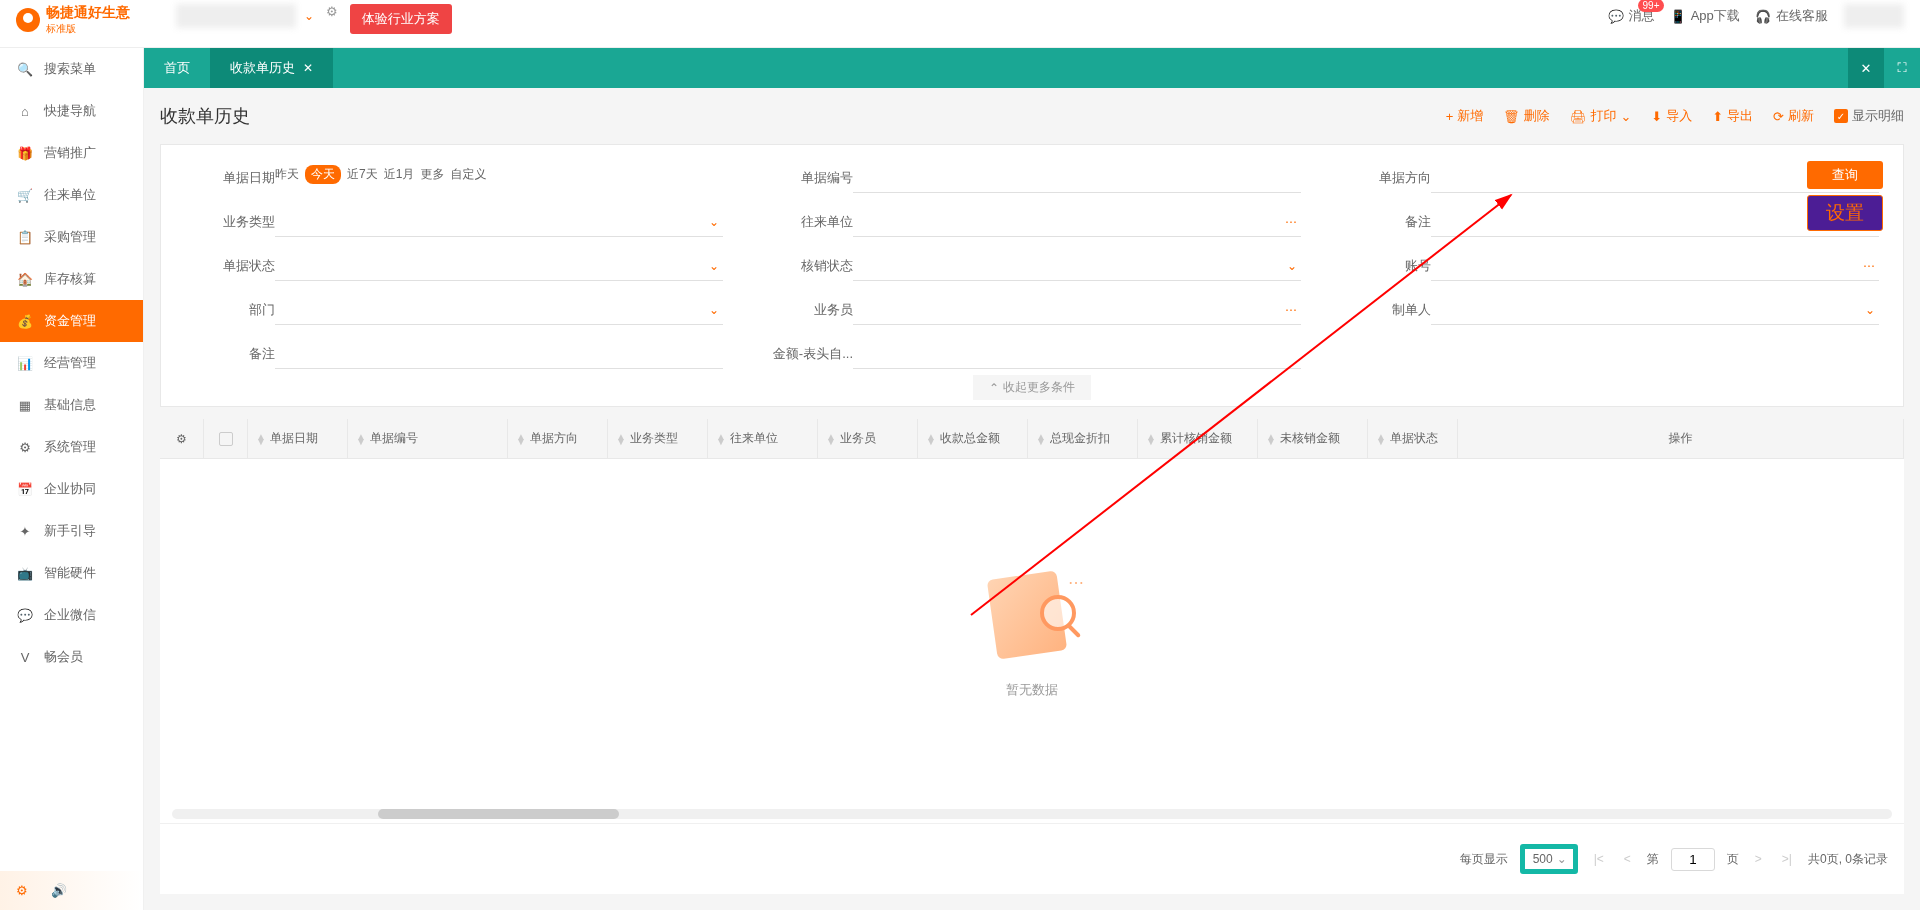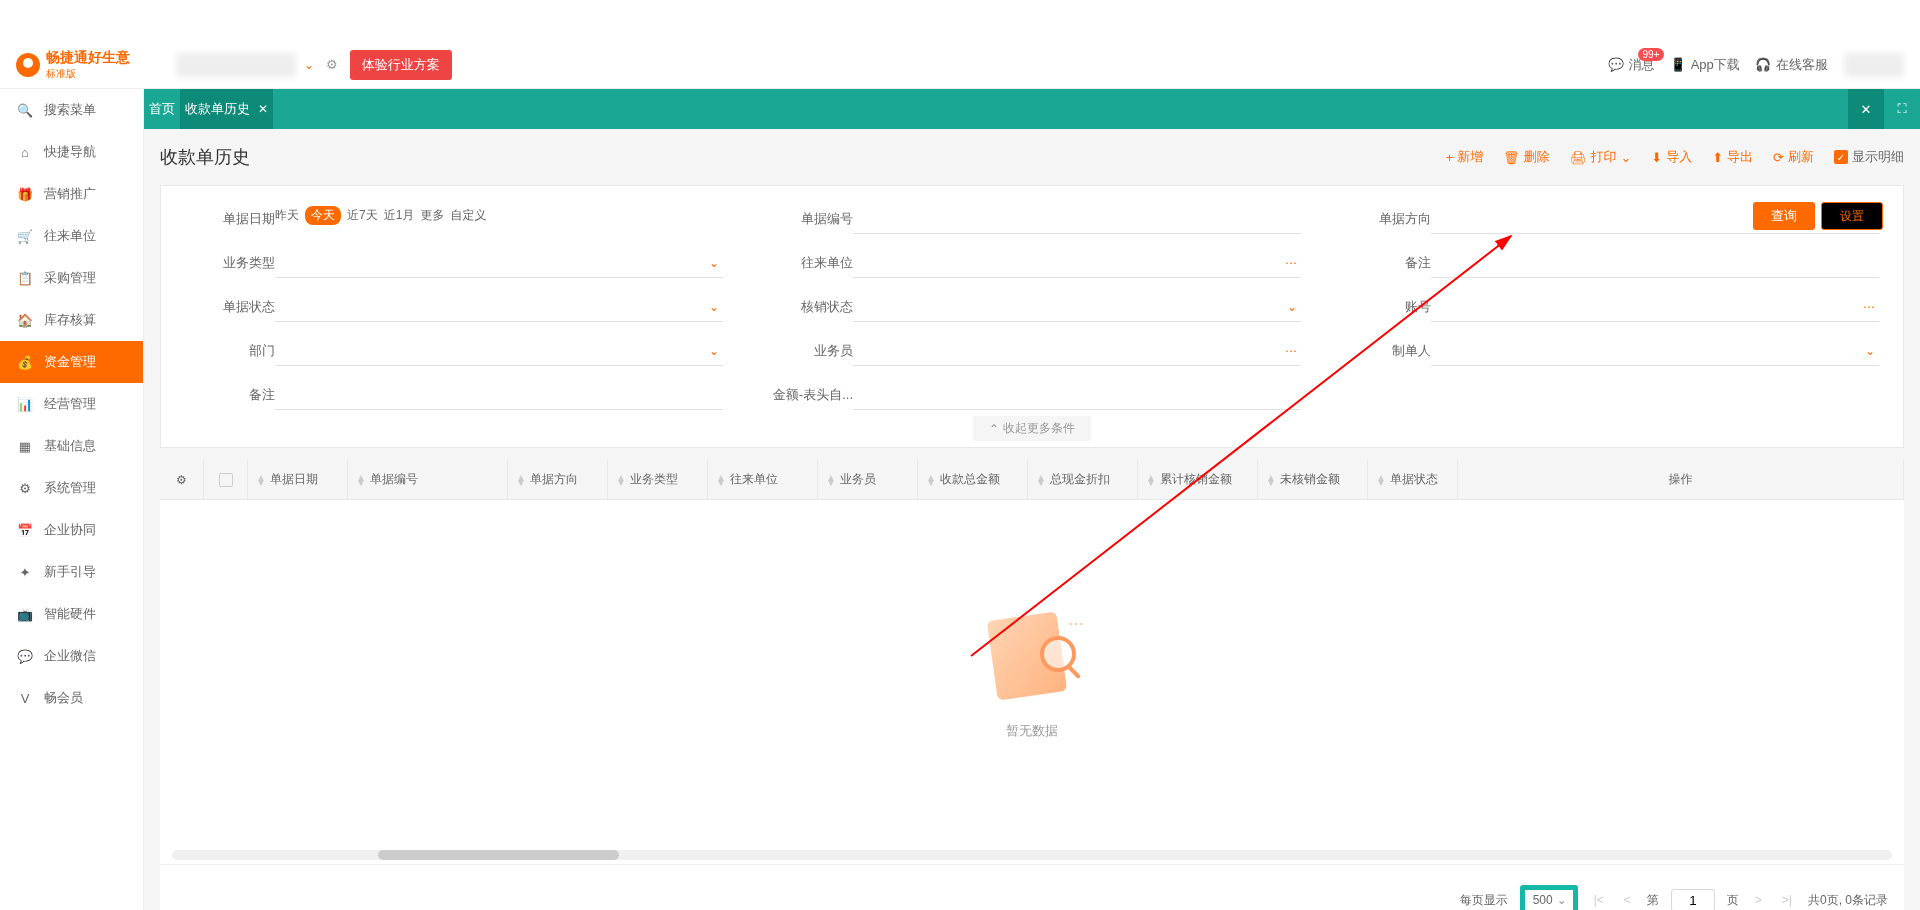--- a/index.html
+++ b/index.html
@@ -1,19 +1,19 @@
 <!DOCTYPE html>
 <html><head>
   <meta charset="utf-8">
   <style>
     * { margin: 0; padding: 0; box-sizing: border-box; }
     body { font-family: "Microsoft YaHei", Arial, sans-serif; font-size: 13px; color: #333; background: #fff; }
     
     
-    .top-header { height: 48px; display: flex; align-items: center; padding: 13px 16px; border-bottom: 1px solid #eee; margin-top: 41px; }
+    .top-header { height: 48px; display: flex; align-items: flex-start; padding: 4px 16px; border-bottom: 1px solid #eee; }
     .logo-section { display: flex; align-items: center; width: 144px; }
     .logo-icon { width: 24px; height: 24px; background: #ff6a00; border-radius: 50%; margin-right: 6px; position: relative; }
     .logo-icon::before { content: ""; position: absolute; width: 10px; height: 10px; background: #fff; border-radius: 50%; top: 5px; left: 7px; }
     .logo-text { color: #ff6a00; font-size: 14px; font-weight: bold; }
     .logo-sub { color: #ff6a00; font-size: 10px; }
     .company-area { display: flex; align-items: center; gap: 8px; margin-left: 16px; }
     .company-blur { width: 120px; height: 24px; background: #eee; filter: blur(3px); }
     .dropdown-caret { color: #ff6a00; font-size: 12px; cursor: pointer; }
     .gear-btn { color: #999; cursor: pointer; margin: 0 12px; }
     .trial-btn { background: #ef4444; color: #fff; padding: 6px 12px; border: none; border-radius: 3px; cursor: pointer; font-size: 13px; }
@@ -33,21 +33,21 @@
     .sidebar-item.active { background: #ff6a00; color: #fff; }
     .sidebar-icon { width: 18px; height: 18px; display: inline-flex; align-items: center; justify-content: center; }
     .sidebar-footer { padding: 12px 16px; display: flex; gap: 24px; background: linear-gradient(to right, #fff2e6, #fff); }
     .sidebar-footer-icon { color: #ff6a00; cursor: pointer; }
     
     
     .content { flex: 1; display: flex; flex-direction: column; background: #f5f5f5; overflow: hidden; }
     
     
     .tab-bar { background: #1aa794; display: flex; align-items: center; height: 40px; position: relative; }
-    .tab { padding: 0 5px; height: 40px; display: flex; align-items: center; color: #fff; cursor: pointer; gap: 8px; }
+    .tab { padding: 0 20px; height: 40px; display: flex; align-items: center; color: #fff; cursor: pointer; gap: 8px; }
     .tab.active { background: #0d8a78; }
     .tab-close { font-size: 12px; cursor: pointer; }
     .tab-bar-right { position: absolute; right: 0; display: flex; }
     .tab-ctrl { width: 36px; height: 40px; display: flex; align-items: center; justify-content: center; color: #fff; cursor: pointer; }
     .tab-ctrl:first-child { background: #0d8a78; }
     
     
     .page { flex: 1; padding: 16px; overflow: auto; display: flex; flex-direction: column; }
     .page-header { display: flex; align-items: center; margin-bottom: 16px; }
     .page-title { font-size: 18px; font-weight: normal; color: #333; }
@@ -62,23 +62,23 @@
     .filter-grid { display: grid; grid-template-columns: 1fr 1fr 1fr; gap: 16px 40px; }
     .filter-row { display: flex; align-items: flex-start; }
     .filter-label { width: 90px; text-align: right; color: #666; padding-top: 4px; flex-shrink: 0; }
     .filter-control { flex: 1; border-bottom: 1px solid #e0e0e0; min-height: 28px; display: flex; align-items: center; position: relative; padding-bottom: 2px; }
     .filter-control input { border: none; outline: none; width: 100%; font-size: 13px; }
     .control-suffix { position: absolute; right: 4px; color: #ff6a00; font-size: 12px; cursor: pointer; }
     .date-options { display: flex; gap: 6px; flex-wrap: wrap; align-items: center; }
     .date-opt { color: #666; cursor: pointer; font-size: 12px; }
     .date-opt.active { background: #ff6a00; color: #fff; padding: 1px 6px; border-radius: 8px; }
     .date-range { font-size: 12px; color: #999; width: 100%; }
-    .filter-buttons { position: absolute; right: 20px; top: 16px; display: flex; flex-direction: row; gap: 6px; }
+    .filter-buttons { position: absolute; right: 20px; top: 16px; display: flex; flex-direction: column; gap: 6px; }
     .btn-primary { background: #ff6a00; color: #fff; border: none; padding: 5px 18px; border-radius: 3px; cursor: pointer; font-size: 13px; }
-    .btn-default { background: #000000; color: #ff6a00; border: 1px solid #ff6a00; padding: 4px 18px; border-radius: 3px; cursor: pointer; font-size: 12px; }
+    .btn-default { background: #4c1d95; color: #ff6a00; border: 1px solid #ff6a00; padding: 4px 18px; border-radius: 3px; cursor: pointer; font-size: 19px; }
     .collapse-bar { text-align: center; padding: 6px 0; }
     .collapse-link { display: inline-flex; align-items: center; gap: 4px; color: #999; cursor: pointer; background: #f5f5f5; padding: 4px 16px; font-size: 12px; }
     
     
     .red-arrow { position: absolute; pointer-events: none; z-index: 100; }
     
     
     .table-container { background: #fff; flex: 1; display: flex; flex-direction: column; position: relative; }
     .table-header { display: flex; background: #f5f5f5; border-bottom: 1px solid #e8e8e8; height: 40px; align-items: center; }
     .th { padding: 0 8px; display: flex; align-items: center; gap: 4px; color: #666; font-size: 12px; border-right: 1px solid #e8e8e8; height: 100%; flex-shrink: 0; }

